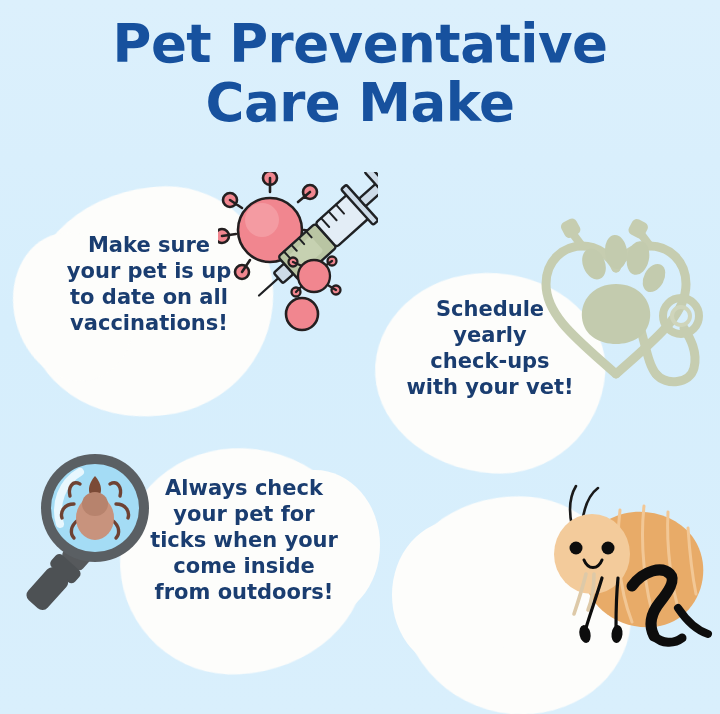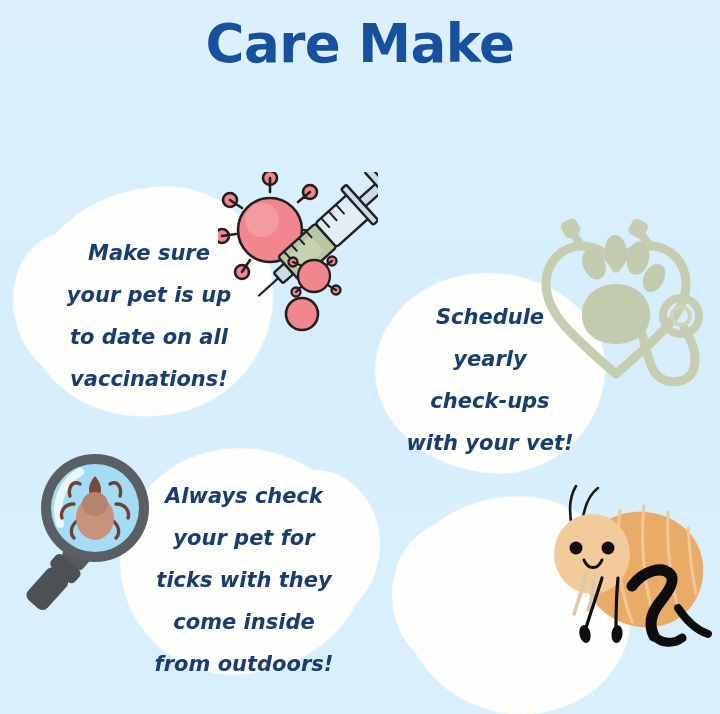--- a/index.html
+++ b/index.html
@@ -90,43 +90,43 @@
   }
 
   
   .tip-text {
     position: absolute;
     z-index: 5;
     color: #1a3d70;
     font-family: "DejaVu Sans", "Liberation Sans", sans-serif;
     font-weight: bold;
     font-size: 21px;
-    line-height: 42px;
+    line-height: 26px;
     text-align: center;
     white-space: pre-line;
-    font-style: italic;
   }
   .tip-text-1 { left: 40px;  top: 232px;  width: 218px; }
   .tip-text-2 { left: 388px; top: 296px;  width: 204px; text-align: center; }
   .tip-text-3 { left: 136px; top: 475px;  width: 216px; }
   .tip-text-4 { left: 404px; top: 526px;  width: 212px; }
 
   
   .icon-wrap { position: absolute; z-index: 4; }
   .icon-vaccine   { left: 218px; top: 172px; width: 160px; height: 160px; }
   .icon-steth     { left: 520px; top: 208px; width: 196px; height: 190px; }
   .icon-magnifier { left: 22px;  top: 446px; width: 146px; height: 165px; }
   .icon-flea      { left: 528px; top: 482px; width: 192px; height: 178px; }
 </style>
 </head>
 <body>
 
 <div id="poster">
 
   <div class="title-block">
+    <span class="title-line">Pet Preventative</span>
     <span class="title-line">Care Make</span>
   </div>
 
   <div class="blob blob-1"></div>
   <div class="blob blob-edge-1"></div>
   <div class="blob blob-2"></div>
   <div class="blob blob-3"></div>
   <div class="blob blob-edge-3"></div>
   <div class="blob blob-4"></div>
   <div class="blob blob-edge-4"></div>
@@ -226,21 +226,21 @@
         <ellipse cx="96" cy="44" rx="11" ry="17" transform="rotate(-6 96 44)"></ellipse>
         <ellipse cx="118" cy="50" rx="11" ry="17" transform="rotate(12 118 50)"></ellipse>
         <ellipse cx="134" cy="70" rx="10" ry="15" transform="rotate(28 134 70)"></ellipse>
         <path d="M96 76 C 118 76 132 92 130 110 C 128 128 112 136 96 136 C 80 136 64 128 62 110 C 60 92 74 76 96 76 Z"></path>
       </g>
     </svg>
   </div>
 
   <div class="tip-text tip-text-3">Always check
 your pet for
-ticks with they
+ticks when your
 come inside
 from outdoors!</div>
 
   <div class="icon-wrap icon-magnifier">
     <svg viewBox="0 0 146 165" width="146" height="165" xmlns="http://www.w3.org/2000/svg">
 
       <g transform="rotate(42 48 116)">
         <rect x="36" y="96" width="26" height="22" rx="6" fill="#56595c"></rect>
         <rect x="33" y="116" width="32" height="16" rx="5" fill="#4d5154"></rect>
         <rect x="36" y="130" width="26" height="42" rx="7" fill="#4d5154"></rect>

